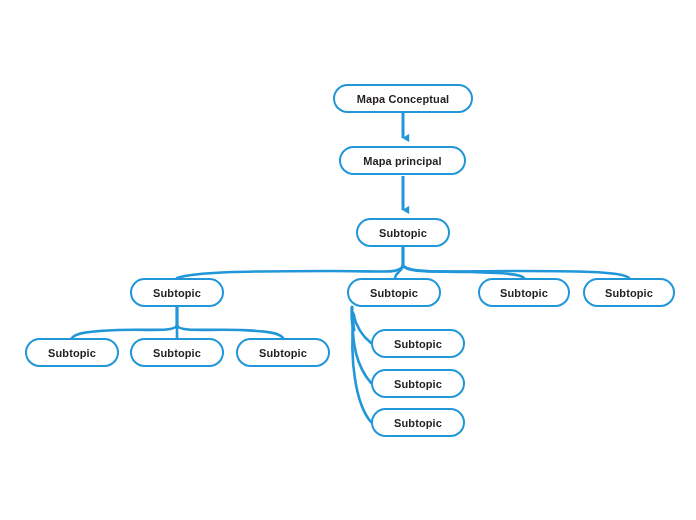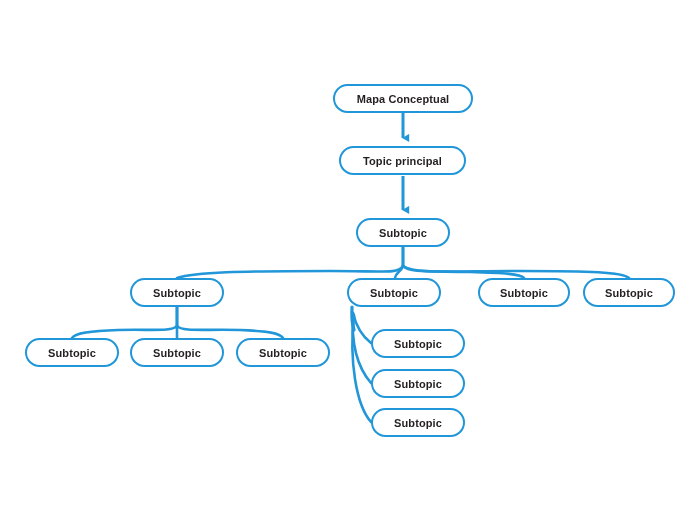--- a/index.html
+++ b/index.html
@@ -82,21 +82,21 @@
     <path d="M353,313 C356,326 362,336 371,343" fill="none" stroke="#2196d8" stroke-width="2.6" stroke-linecap="round"></path>
     <path d="M353,313 C351,345 358,368 371,383" fill="none" stroke="#2196d8" stroke-width="2.6" stroke-linecap="round"></path>
     <path d="M354,315 C349,360 356,405 371,422" fill="none" stroke="#2196d8" stroke-width="2.6" stroke-linecap="round"></path>
   </svg>
 
   <div class="node" style="left:333px; top:84px; width:140px; height:29px;">
     <span class="node-label">Mapa Conceptual</span>
   </div>
 
   <div class="node" style="left:339px; top:146px; width:127px; height:29px;">
-    <span class="node-label">Topic principal</span>
+    <span class="node-label">Mapa principal</span>
   </div>
 
   <div class="node" style="left:356px; top:218px; width:94px; height:29px;">
     <span class="node-label">Subtopic</span>
   </div>
 
   <div class="node" style="left:130px; top:278px; width:94px; height:29px;">
     <span class="node-label">Subtopic</span>
   </div>
   <div class="node" style="left:347px; top:278px; width:94px; height:29px;">

